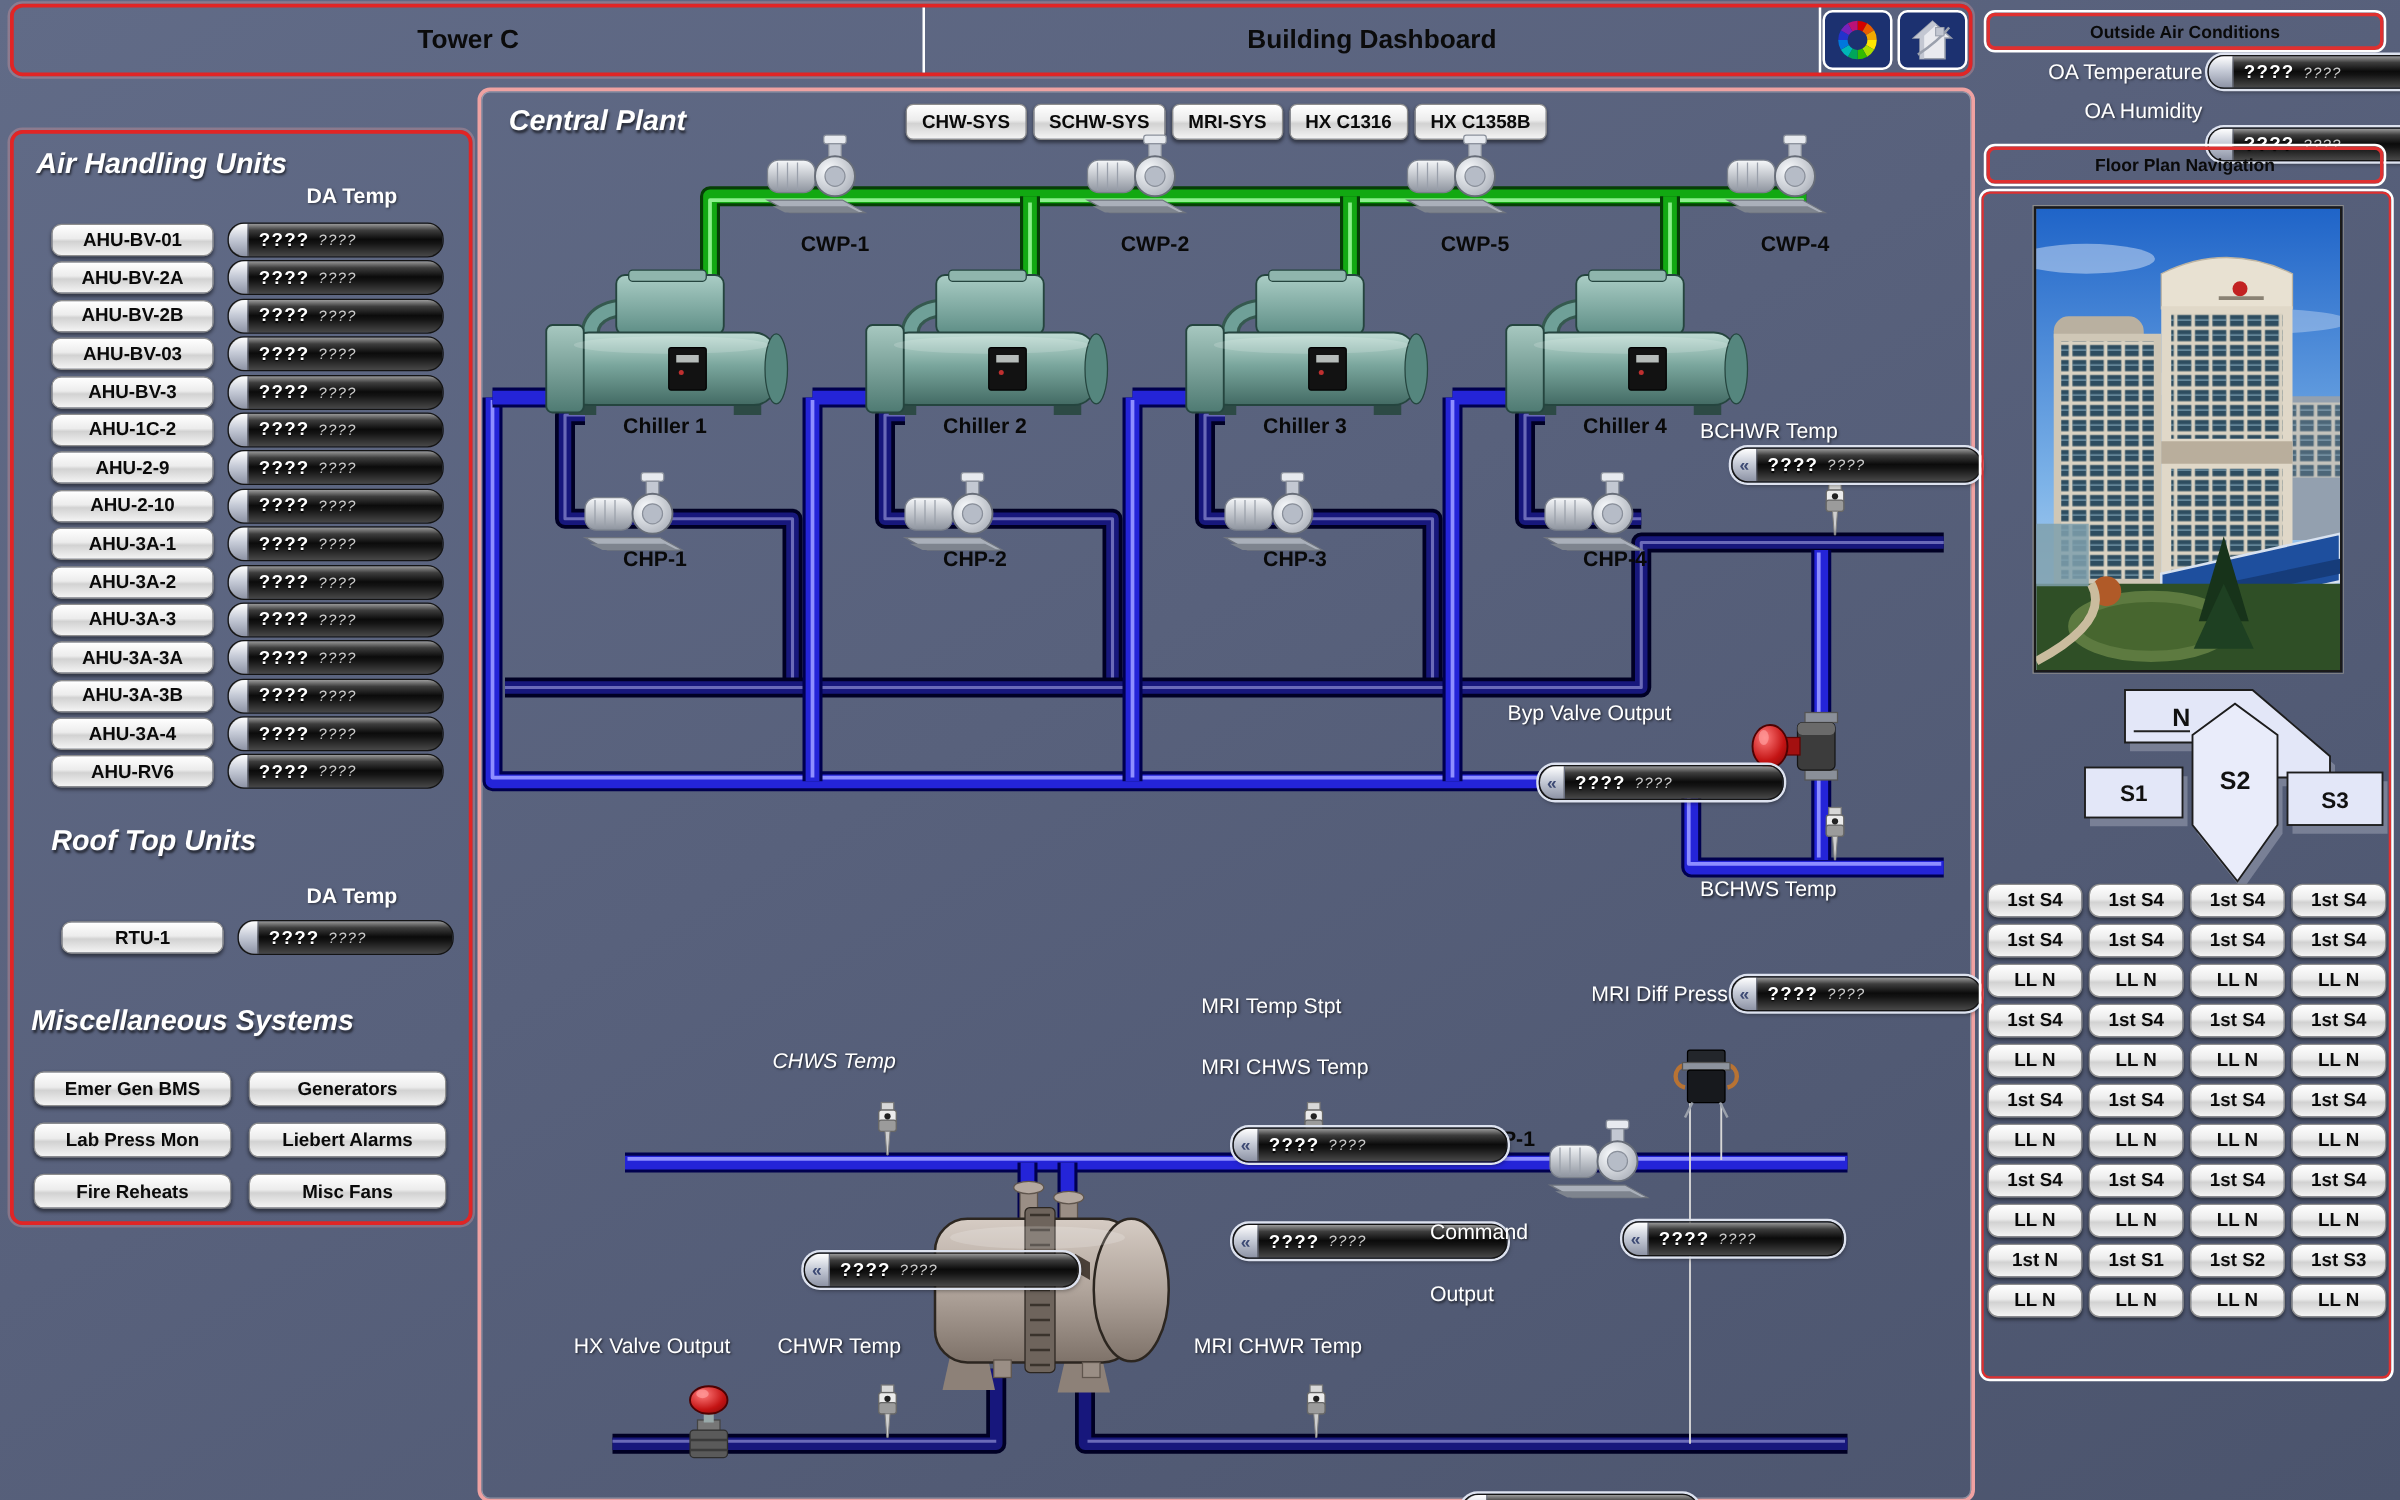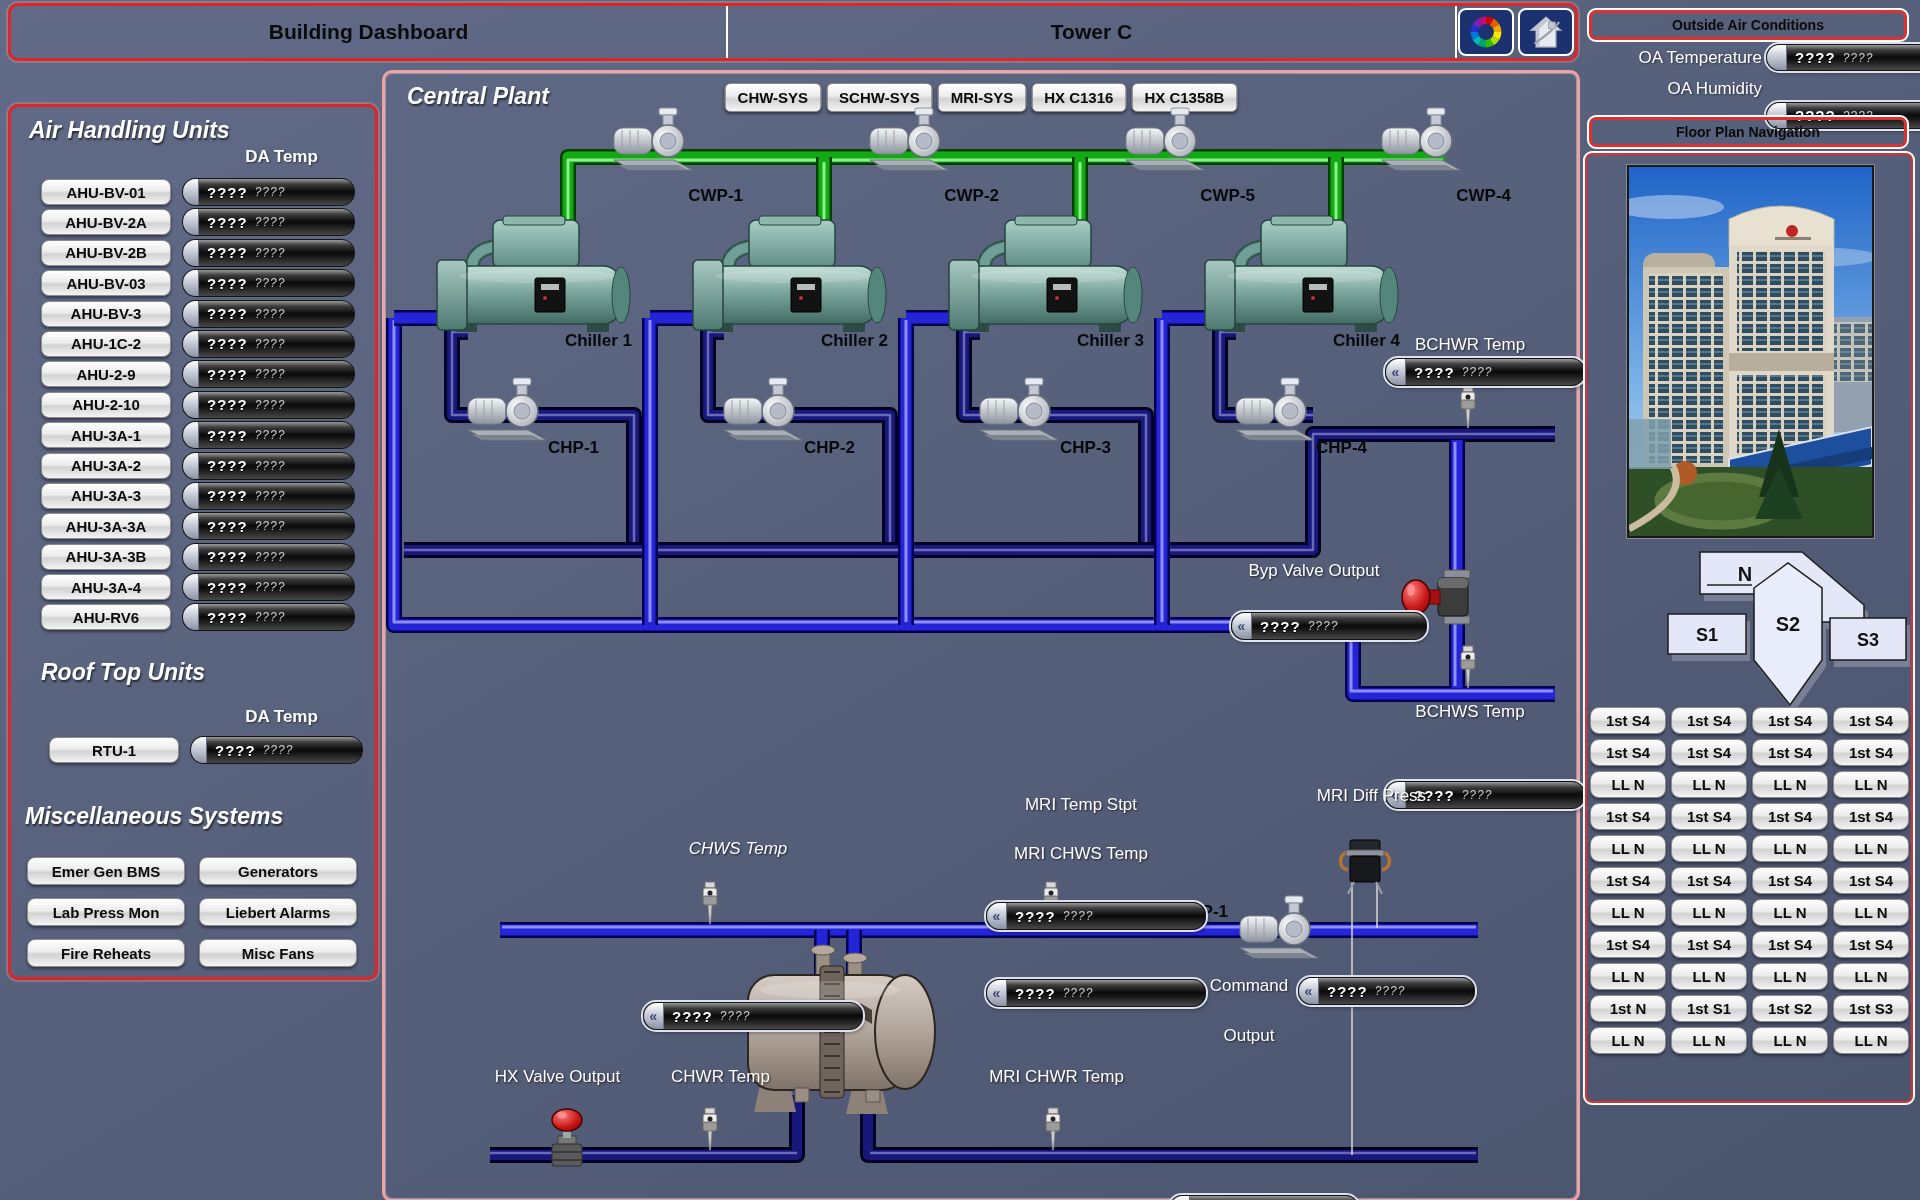--- a/index.html
+++ b/index.html
@@ -24,23 +24,23 @@
   #hdr-center{flex:1;border-right:2px solid #fff;}
   #hdr-logos{width:118px;display:flex;align-items:center;justify-content:center;gap:4px;}
   .logo-tile{width:52px;height:44px;background:#1c3170;border:2px solid #fff;border-radius:8px;
              display:flex;align-items:center;justify-content:center;cursor:pointer;}
 
   
   .sec-title{position:absolute;color:#fff;font-weight:bold;font-style:italic;font-size:23px;
              text-shadow:1px 2px 2px rgba(0,0,0,.6);white-space:nowrap;}
   .col-label{position:absolute;color:#fff;font-weight:bold;font-size:17px;text-align:center;
              text-shadow:1px 1px 2px rgba(0,0,0,.5);}
-  .eq-label{position:absolute;color:#090909;font-weight:bold;font-size:17px;text-align:right;
+  .eq-label{position:absolute;color:#090909;font-weight:bold;font-size:17px;text-align:center;
             white-space:nowrap;}
-  .ro-label{position:absolute;color:#fff;font-size:17px;text-align:center;white-space:nowrap;
+  .ro-label{position:absolute;color:#fff;font-size:17px;text-align:left;white-space:nowrap;
             text-shadow:1px 1px 2px rgba(0,0,0,.65);}
 
   
   .gbtn{display:flex;align-items:center;justify-content:center;
         background:linear-gradient(180deg,#ffffff 0%,#ececec 45%,#d2d2d2 55%,#f4f4f4 100%);
         border:1px solid #8d8d8d;border-radius:8px;
         box-shadow:0 2px 3px rgba(0,0,0,.45), inset 0 1px 0 #fff;
         color:#0a0a0a;font-weight:bold;font-size:15px;cursor:pointer;white-space:nowrap;}
 
   
@@ -93,22 +93,22 @@
   .po-n{stroke:#000024;stroke-width:16;fill:none;stroke-linejoin:round;}
   .pm-n{stroke:#17177c;stroke-width:10;fill:none;stroke-linejoin:round;}
   .ph-n{stroke:#6a6ab8;stroke-width:2.5;fill:none;stroke-linejoin:round;}
 </style>
 </head>
 <body>
 
 <div id="app">
 
   <div id="header" class="panel-red">
+    <div id="hdr-left" class="hdr-sec">Tower C</div>
     <div id="hdr-center" class="hdr-sec">Building Dashboard</div>
-    <div id="hdr-left" class="hdr-sec">Tower C</div>
     <div id="hdr-logos">
       <div class="logo-tile">
         <svg width="40" height="40" viewBox="0 0 48 48">
           <g stroke-width="9" fill="none">
             <path d="M24,10 A14,14 0 0 1 31,11.9" stroke="#d40000"></path>
             <path d="M31,11.9 A14,14 0 0 1 36.1,17" stroke="#e85d00"></path>
             <path d="M36.1,17 A14,14 0 0 1 38,24" stroke="#f2a900"></path>
             <path d="M38,24 A14,14 0 0 1 36.1,31" stroke="#ffe600"></path>
             <path d="M36.1,31 A14,14 0 0 1 31,36.1" stroke="#aadd00"></path>
             <path d="M31,36.1 A14,14 0 0 1 24,38" stroke="#33bb00"></path>

